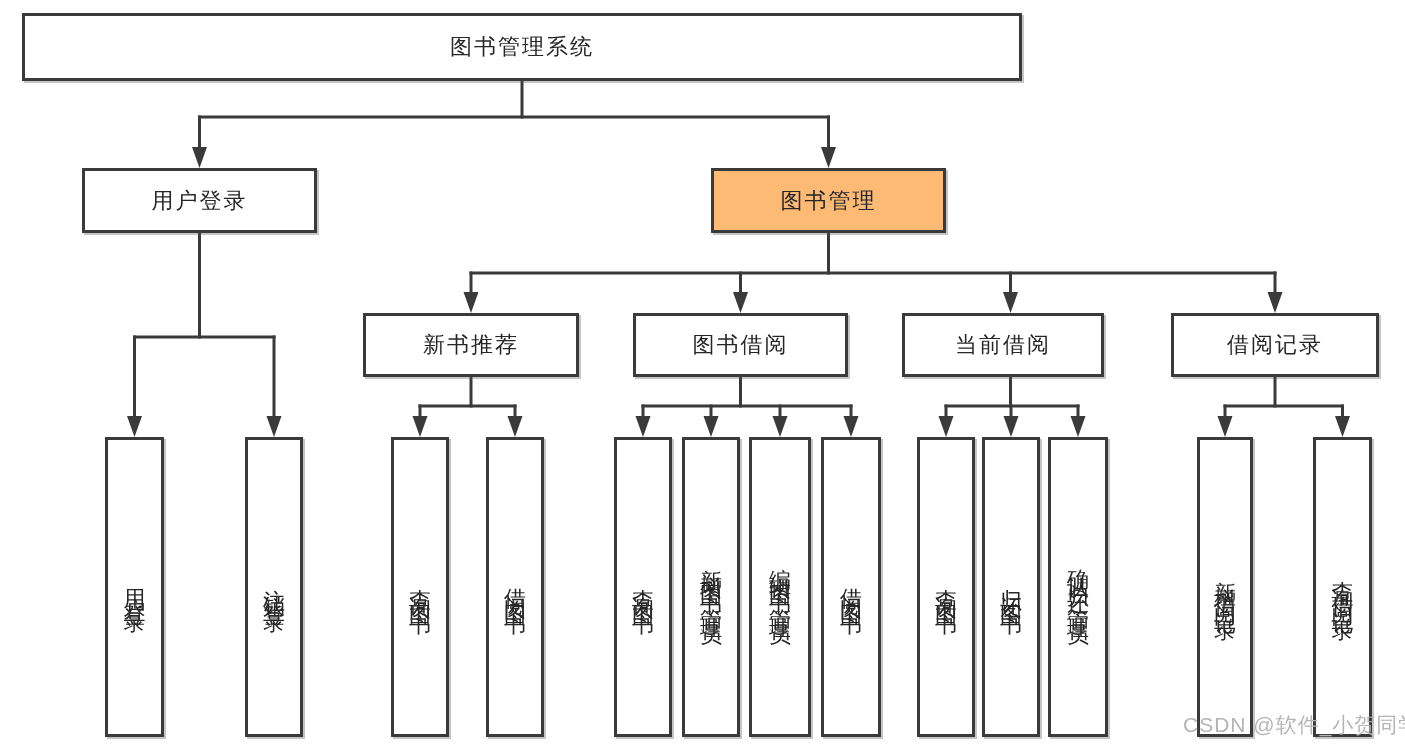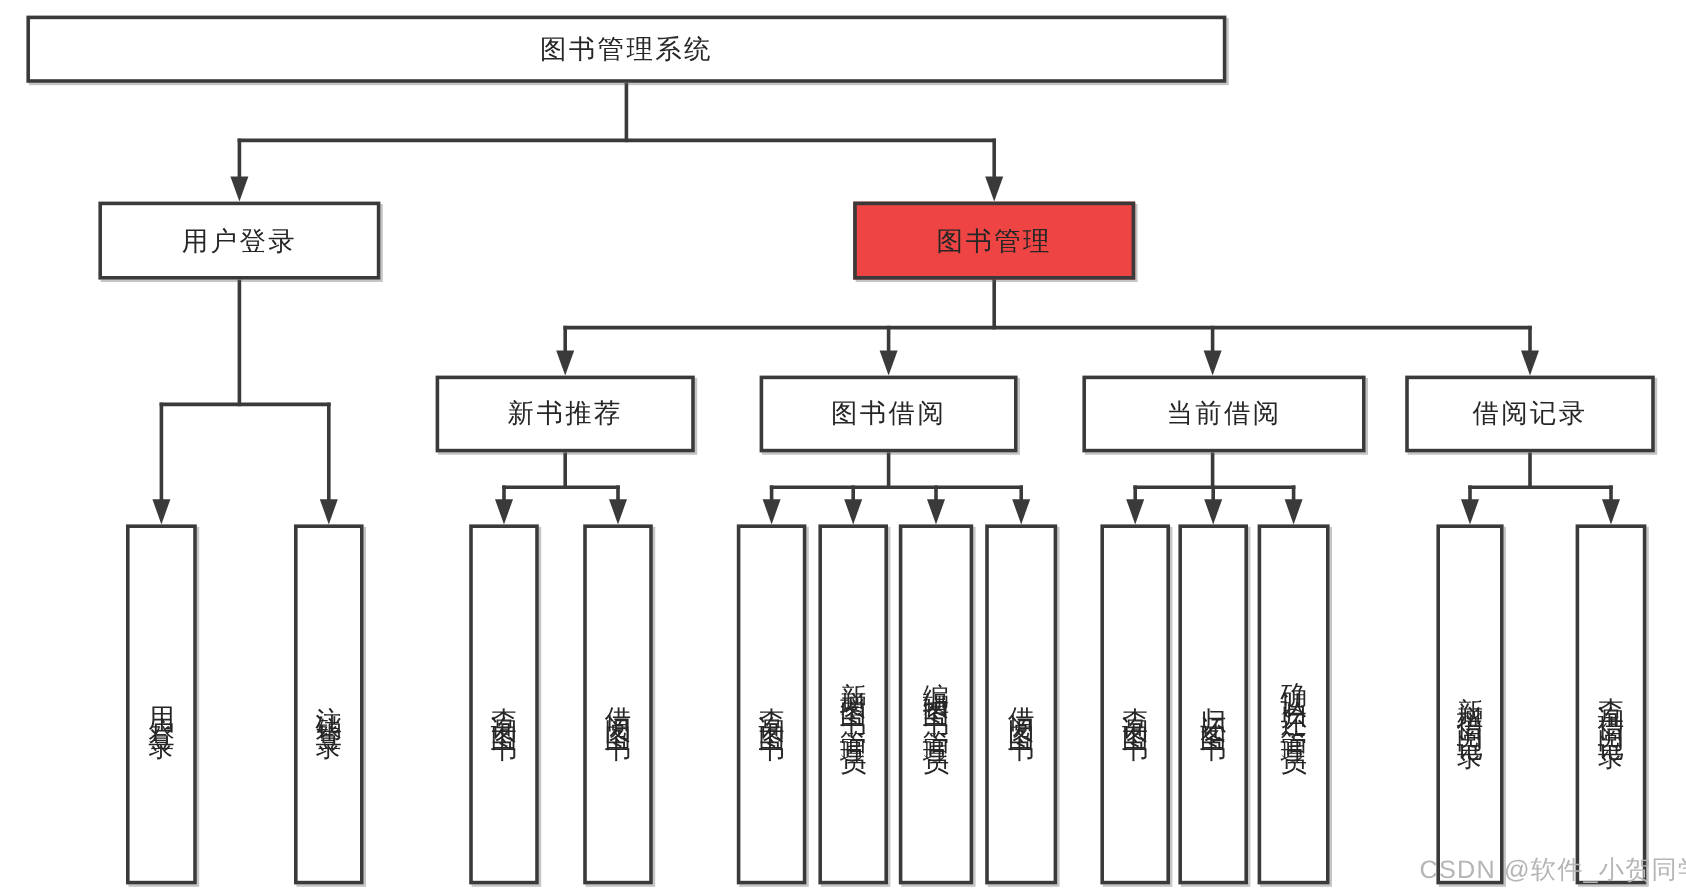--- a/index.html
+++ b/index.html
@@ -108,36 +108,36 @@
       <line x1="1078" y1="406" x2="1078" y2="423" stroke="#3a3a3a" stroke-width="3" stroke-linecap="square"></line>
       <polygon points="1070.5,416 1085.5,416 1078,437" fill="#3a3a3a"></polygon>
       <line x1="1275" y1="377" x2="1275" y2="406" stroke="#3a3a3a" stroke-width="3" stroke-linecap="square"></line>
       <line x1="1225" y1="406" x2="1342.5" y2="406" stroke="#3a3a3a" stroke-width="3" stroke-linecap="square"></line>
       <line x1="1225" y1="406" x2="1225" y2="423" stroke="#3a3a3a" stroke-width="3" stroke-linecap="square"></line>
       <polygon points="1217.5,416 1232.5,416 1225,437" fill="#3a3a3a"></polygon>
       <line x1="1342.5" y1="406" x2="1342.5" y2="423" stroke="#3a3a3a" stroke-width="3" stroke-linecap="square"></line>
       <polygon points="1335,416 1350,416 1342.5,437" fill="#3a3a3a"></polygon>
     </svg>
   <div class="watermark" style="color: rgb(181, 181, 181);">CSDN @软件_小贺同学</div>
-<div class="node h" style="left: 22px; top: 13px; width: 1000px; height: 56px; border-color: rgb(58, 58, 58); background: rgb(255, 255, 255); color: rgb(38, 38, 38);">
+<div class="node h" style="left: 22px; top: 13px; width: 1000px; height: 68px; border-color: rgb(58, 58, 58); background: rgb(255, 255, 255); color: rgb(38, 38, 38);">
       <span>图书管理系统</span>
     </div>
     <div class="node h" style="left: 82px; top: 168px; width: 235px; height: 65px; border-color: rgb(58, 58, 58); background: rgb(255, 255, 255); color: rgb(38, 38, 38);">
       <span>用户登录</span>
     </div>
-    <div class="node h" style="left: 711px; top: 168px; width: 235px; height: 65px; border-color: rgb(58, 58, 58); background: #ef4444; color: rgb(38, 38, 38);">
+    <div class="node h" style="left: 711px; top: 168px; width: 235px; height: 65px; border-color: rgb(58, 58, 58); background: #fdba74; color: rgb(38, 38, 38);">
       <span>图书管理</span>
     </div>
     <div class="node h" style="left: 633px; top: 313px; width: 215px; height: 64px; border-color: rgb(58, 58, 58); background: rgb(255, 255, 255); color: rgb(38, 38, 38);">
       <span>图书借阅</span>
     </div>
     <div class="node h" style="left: 363px; top: 313px; width: 216px; height: 64px; border-color: rgb(58, 58, 58); background: rgb(255, 255, 255); color: rgb(38, 38, 38);">
       <span>新书推荐</span>
     </div>
-    <div class="node h" style="left: 902px; top: 313px; width: 236px; height: 64px; border-color: rgb(58, 58, 58); background: rgb(255, 255, 255); color: rgb(38, 38, 38);">
+    <div class="node h" style="left: 902px; top: 313px; width: 202px; height: 64px; border-color: rgb(58, 58, 58); background: rgb(255, 255, 255); color: rgb(38, 38, 38);">
       <span>当前借阅</span>
     </div>
     <div class="node h" style="left: 1171px; top: 313px; width: 208px; height: 64px; border-color: rgb(58, 58, 58); background: rgb(255, 255, 255); color: rgb(38, 38, 38);">
       <span>借阅记录</span>
     </div>
     <div class="node v" style="left: 105px; top: 437px; width: 59px; height: 300px; border-color: rgb(58, 58, 58); background: rgb(255, 255, 255); color: rgb(38, 38, 38);">
       <span>用户登录</span>
     </div>
     <div class="node v" style="left: 245px; top: 437px; width: 58px; height: 300px; border-color: rgb(58, 58, 58); background: rgb(255, 255, 255); color: rgb(38, 38, 38);">
       <span>注销登录</span>

